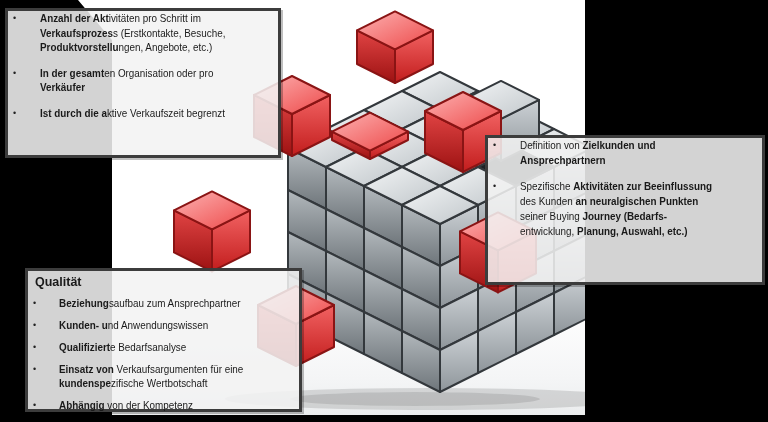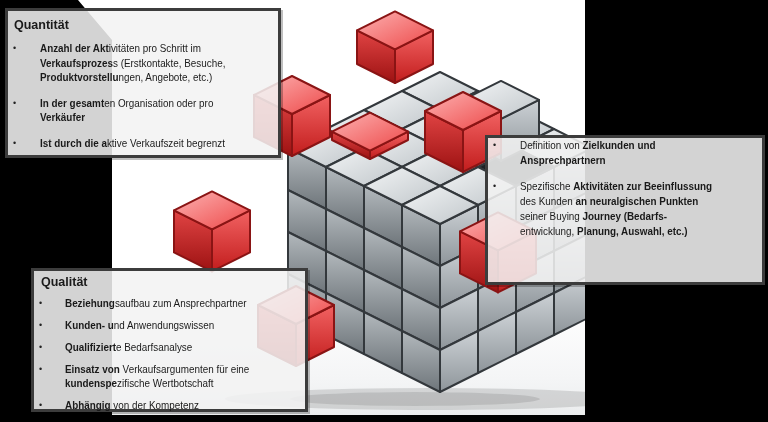--- a/index.html
+++ b/index.html
@@ -25,21 +25,21 @@
   .nb-q .row{padding-left:5px;margin-bottom:11px;}
   .nb-q .dot{width:27px;line-height:14.5px;}
   .nb-q .btext{font-size:10.5px;line-height:14.5px;}
   
   .nb-r{left:485px;top:135px;width:280px;height:150px;}
   .nb-r .title{margin:8px 0 9px 7px;}
   .nb-r .row{padding-left:5px;margin-bottom:11px;}
   .nb-r .dot{width:27px;line-height:15px;}
   .nb-r .btext{font-size:10.5px;line-height:15px;}
   
-  .nb-qa{left:31px;top:268px;width:277px;height:144px;}
+  .nb-qa{left:25px;top:268px;width:277px;height:144px;}
   .nb-qa .title{margin:4px 0 7px 7px;}
   .nb-qa .row{padding-left:5px;margin-bottom:8px;}
   .nb-qa .dot{width:26px;line-height:14px;}
   .nb-qa .btext{font-size:10.5px;line-height:14px;}
 </style>
 </head>
 <body>
 
 <div id="canvas">
 
@@ -142,21 +142,20 @@
         <polygon points="174.0,210.4 212.0,229.4 212.0,271.4 174.0,252.4" fill="url(#rDark)" stroke="#8a1414" stroke-width="2" stroke-linejoin="round"></polygon>
         <polygon points="250.0,210.4 212.0,229.4 212.0,271.4 250.0,252.4" fill="url(#rSide)" stroke="#8a1414" stroke-width="2" stroke-linejoin="round"></polygon>
         <polygon points="212.0,191.4 250.0,210.4 212.0,229.4 174.0,210.4" fill="url(#rTop)" stroke="#8a1414" stroke-width="2" stroke-linejoin="round"></polygon>
         <polygon points="258.0,305.0 296.0,324.0 296.0,366.0 258.0,347.0" fill="url(#rDark)" stroke="#8a1414" stroke-width="2" stroke-linejoin="round"></polygon>
         <polygon points="334.0,305.0 296.0,324.0 296.0,366.0 334.0,347.0" fill="url(#rSide)" stroke="#8a1414" stroke-width="2" stroke-linejoin="round"></polygon>
         <polygon points="296.0,286.0 334.0,305.0 296.0,324.0 258.0,305.0" fill="url(#rTop)" stroke="#8a1414" stroke-width="2" stroke-linejoin="round"></polygon>
       </svg>
   </div>
 
   <div class="note-box nb-q">
-    <div class="title">Quantität</div>
     <div>
         <div class="row">
           <span class="dot">•</span>
           <span class="btext"><b>Anzahl der Akt</b><span>ivitäten pro Schritt im</span><br><b>Verkaufsprozes</b><span>s (Erstkontakte, Besuche,</span><br><b>Produktvorstellu</b><span>ngen, Angebote, etc.)</span></span>
         </div>
         <div class="row">
           <span class="dot">•</span>
           <span class="btext"><b>In der gesamt</b><span>en Organisation oder pro</span><br><b>Verkäufer</b></span>
         </div>
         <div class="row">

